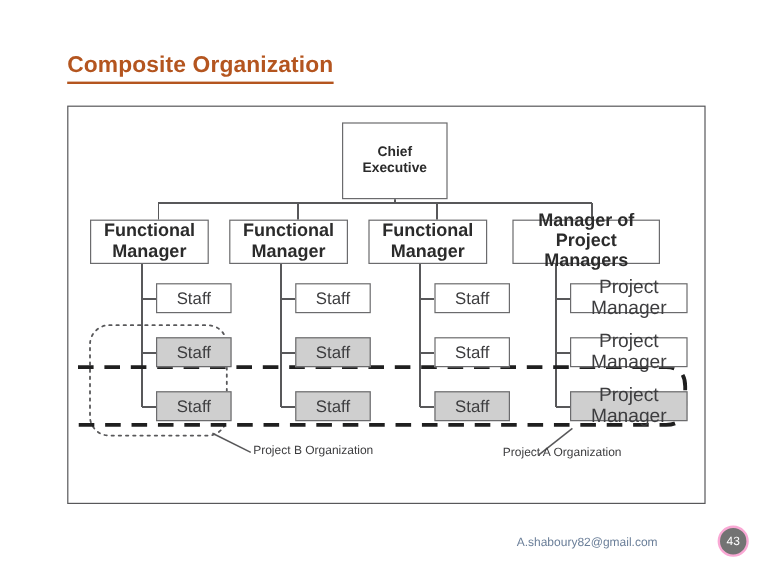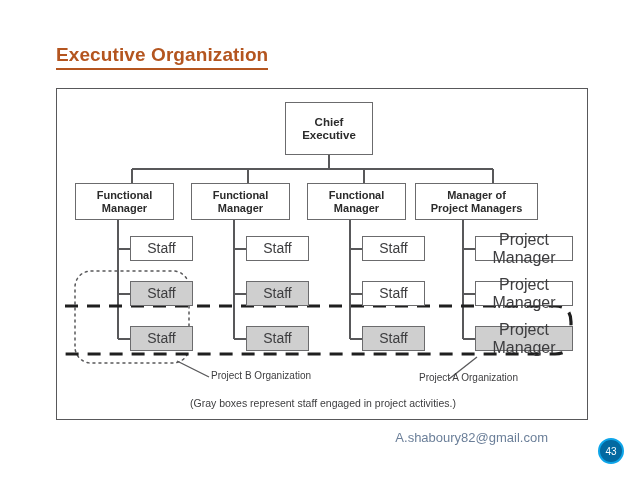--- a/index.html
+++ b/index.html
@@ -49,21 +49,21 @@
     justify-content:center;
     text-align:center;
     line-height:1.12;
     white-space:pre-line;
   }
   .node.gray{ background:#cfcfcf; }
   .node.exec{
     font-size:11.5px; font-weight:bold;
   }
   .node.fnmgr{
-    font-size:11px; font-weight:bold;
+    font-size:15px; font-weight:bold;
   }
   .node.staff{
     font-size:14px; font-weight:normal;
     color:#3d3d3f;
   }
   .node.pm{
     font-size:16px; font-weight:normal;
     color:#3d3d3f;
   }
   
@@ -77,43 +77,43 @@
     position:absolute;
     font-size:10.5px;
     color:#3d3d3f;
     white-space:nowrap;
     left:0; width:532px;
     text-align:center;
   }
   
   #footer-email{
     position:absolute;
-    right:56px; top:430px;
-    font-size:13px;
+    right:56px; top:447px;
+    font-size:10px;
     color:#6b7f99;
     white-space:nowrap;
     transform:translateX(-34px);
   }
   #page-badge{
     position:absolute;
     right:14px; top:438px;
     width:26px;height:26px;
     border-radius:50%;
-    background:#0369a1;
-    border:2px solid #0ea5e9;
+    background:#737373;
+    border:2px solid #f9a8d4;
     color:#ffffff;
     font-size:10px;
     display:flex;align-items:center;justify-content:center;
     box-sizing:border-box;
   }
 </style>
 </head>
 <body>
 
-<div id="slide-title">Executive Organization</div>
+<div id="slide-title">Composite Organization</div>
 
 <div id="figure-frame">
 
   <svg id="figure-canvas" viewBox="0 0 532 332">
 
     <g stroke="#58585a" stroke-width="1.5" fill="none" shape-rendering="crispEdges">
 
       <line x1="272" y1="59" x2="272" y2="80"></line>
 
       <line x1="75" y1="80" x2="436" y2="80"></line>
@@ -146,33 +146,33 @@
 
     <rect x="18" y="182" width="114" height="92" rx="16" ry="16" fill="none" stroke="#58585a" stroke-width="1.5" stroke-dasharray="2,4" stroke-linecap="round"></rect>
 
     <path d="M120,272 L152,288" fill="none" stroke="#58585a" stroke-width="1.3"></path>
 
     <path d="M8,217 L498,217 Q514,217 514,233 L514,249 Q514,265 498,265 L8,265" fill="none" stroke="#1f1f1f" stroke-width="3.2" stroke-dasharray="13,9" stroke-linecap="butt"></path>
 
     <path d="M420,268 L392,290" fill="none" stroke="#58585a" stroke-width="1.3"></path>
   </svg>
 
-  <div class="node exec" style="left:228px; top:13px; width:88px; height:53px;">Chief
+  <div class="node exec" style="left:228px; top:13px; width:88px; height:64px;">Chief
 Executive</div>
 
   <div class="node fnmgr" style="left:18px; top:94px; width:99px; height:37px;">Functional
 Manager</div>
 
   <div class="node fnmgr" style="left:134px; top:94px; width:99px; height:37px;">Functional
 Manager</div>
 
   <div class="node fnmgr" style="left:250px; top:94px; width:99px; height:37px;">Functional
 Manager</div>
 
-  <div class="node fnmgr" style="left:358px; top:94px; width:123px; height:37px;">Manager of
+  <div class="node fnmgr" style="left:370px; top:94px; width:123px; height:37px;">Manager of
 Project Managers</div>
 
   <div class="node staff" style="left:73px; top:147px; width:63px; height:25px;">Staff</div>
   <div class="node staff gray" style="left:73px; top:192px; width:63px; height:25px;">Staff</div>
   <div class="node staff gray" style="left:73px; top:237px; width:63px; height:25px;">Staff</div>
 
   <div class="node staff" style="left:189px; top:147px; width:63px; height:25px;">Staff</div>
   <div class="node staff gray" style="left:189px; top:192px; width:63px; height:25px;">Staff</div>
   <div class="node staff gray" style="left:189px; top:237px; width:63px; height:25px;">Staff</div>
 
@@ -181,18 +181,17 @@
   <div class="node staff gray" style="left:305px; top:237px; width:63px; height:25px;">Staff</div>
 
   <div class="node pm" style="left:418px; top:147px; width:98px; height:25px;">Project Manager</div>
   <div class="node pm" style="left:418px; top:192px; width:98px; height:25px;">Project Manager</div>
   <div class="node pm gray" style="left:418px; top:237px; width:98px; height:25px;">Project Manager</div>
 
   <div class="annot" style="left:154px; top:281px;">Project B Organization</div>
 
   <div class="annot" style="left:362px; top:283px;">Project A Organization</div>
 
-  <div id="caption" style="top:308px;">(Gray boxes represent staff engaged in project activities.)</div>
 </div>
 
 <div id="footer-email">A.shaboury82@gmail.com</div>
 
 <div id="page-badge">43</div>
 
 </body></html>

